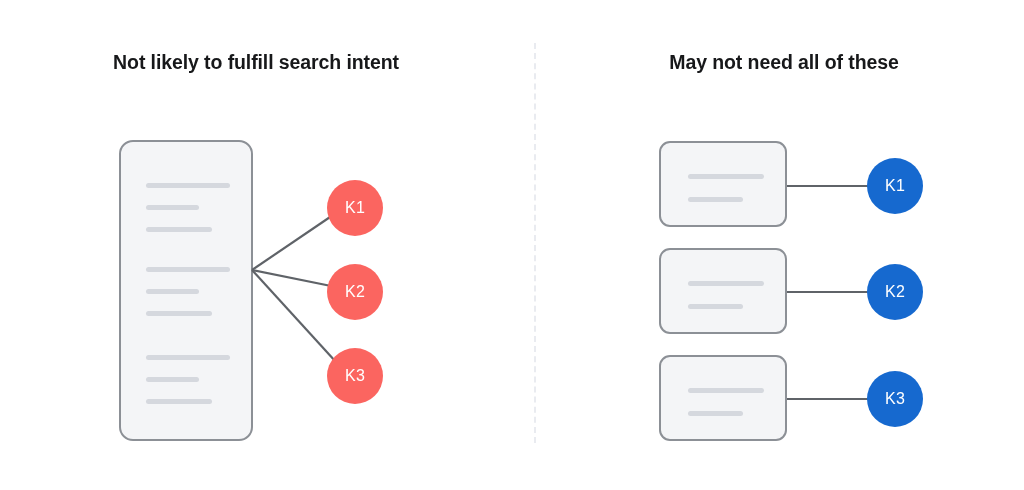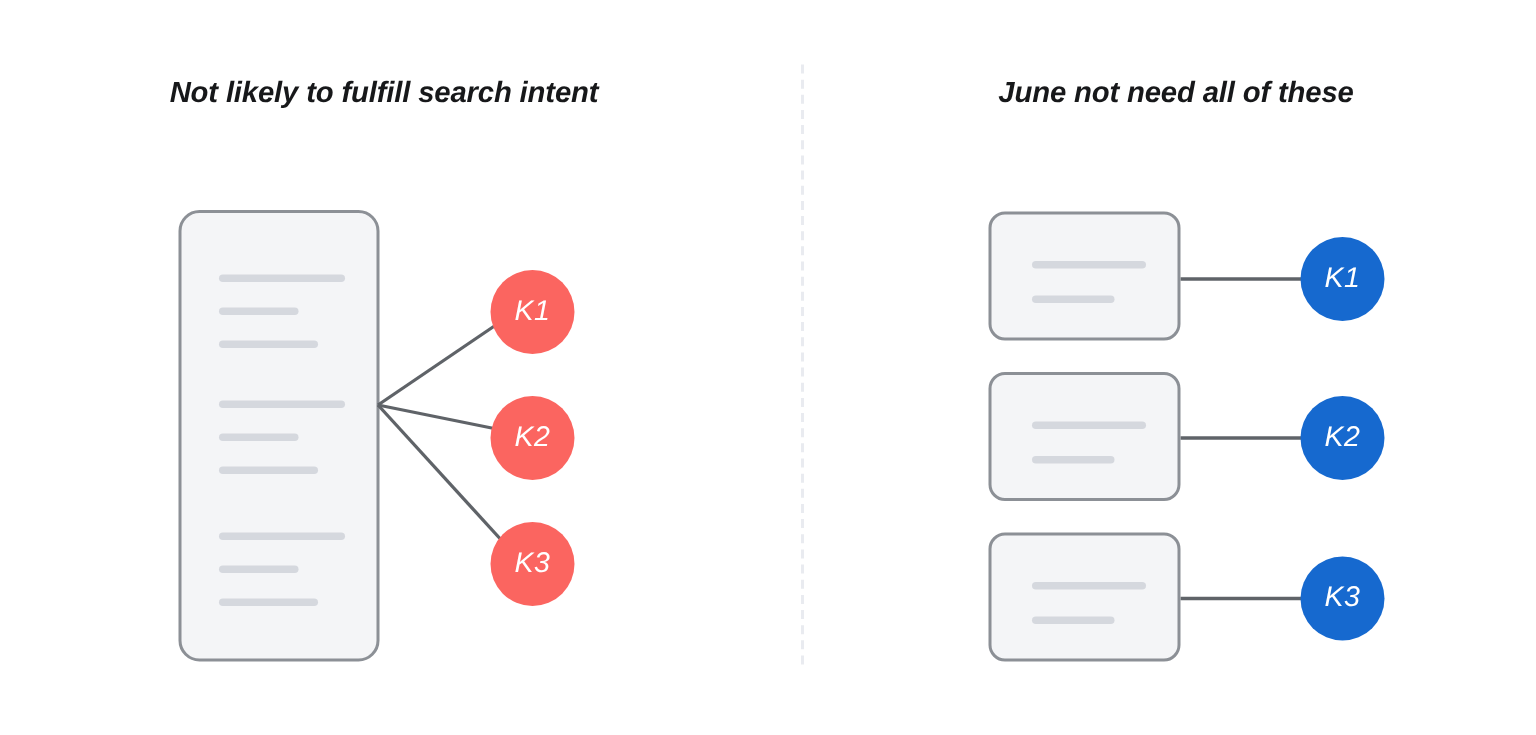--- a/index.html
+++ b/index.html
@@ -14,21 +14,20 @@
     overflow: hidden;
     font-family: "Liberation Sans", sans-serif;
     -webkit-font-smoothing: antialiased;
   }
 
   .canvas {
     position: absolute;
     left: 0; top: 0;
     width: 1024px;
     height: 490px;
-    font-style: italic;
   }
 
   
   .panel-title {
     position: absolute;
     text-align: center;
     font-weight: bold;
     font-size: 19.5px;
     line-height: 29px;
     color: #17181a;
@@ -106,21 +105,21 @@
   
   .node {
     position: absolute;
     width: 56px;
     height: 56px;
     border-radius: 50%;
     display: flex;
     align-items: center;
     justify-content: center;
     color: #ffffff;
-    font-size: 19px;
+    font-size: 16px;
     font-weight: 400;
     letter-spacing: 0.3px;
     box-sizing: border-box;
   }
   .node-red  { background: #fb6560; }
   .node-blue { background: #1669cf; }
 
   .node-left  { left: 327px; }
   .node-right { left: 867px; }
 
@@ -173,21 +172,21 @@
   <div class="node node-red node-left" style="top:264px">
     <span>K2</span>
   </div>
   <div class="node node-red node-left" style="top:348px">
     <span>K3</span>
   </div>
 
   <div class="divider"></div>
 
   <div class="panel-title" id="title-right">
-    <span class="title-line">June not need all of these</span>
+    <span class="title-line">May not need all of these</span>
   </div>
 
   <div class="card mini-card" id="mini-card-1">
     <div class="sk mw-full" style="top:31px"></div>
     <div class="sk mw-mid" style="top:54px"></div>
   </div>
   <div class="card mini-card" id="mini-card-2">
     <div class="sk mw-full" style="top:31px"></div>
     <div class="sk mw-mid" style="top:54px"></div>
   </div>

